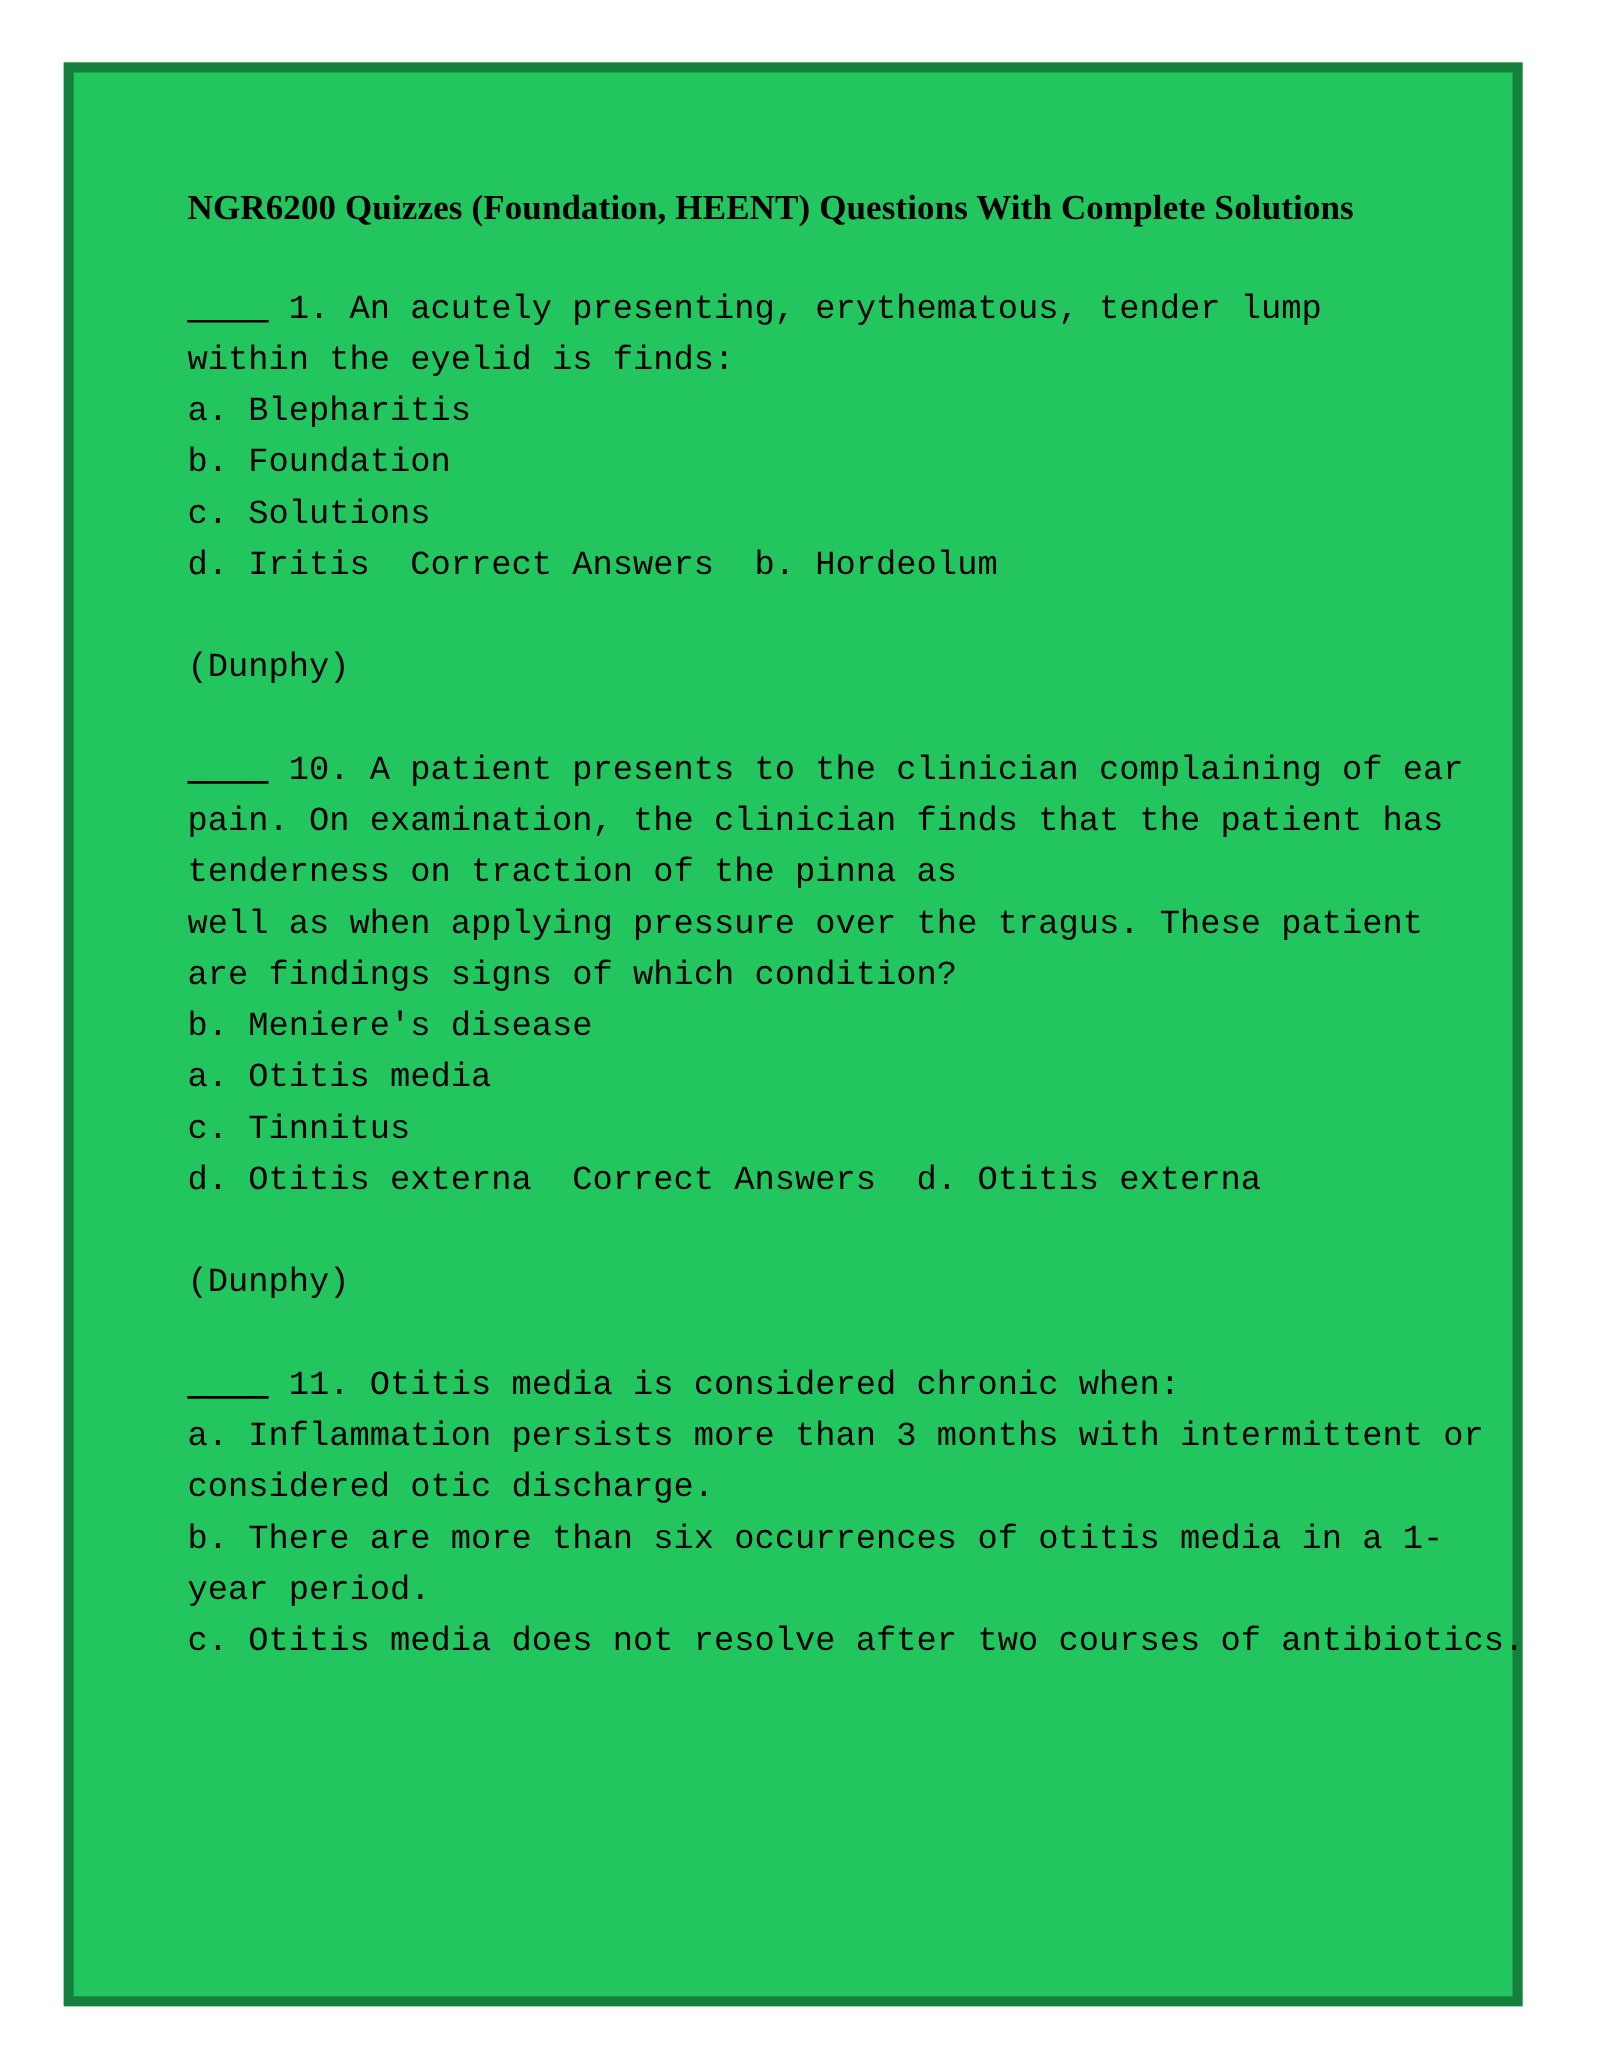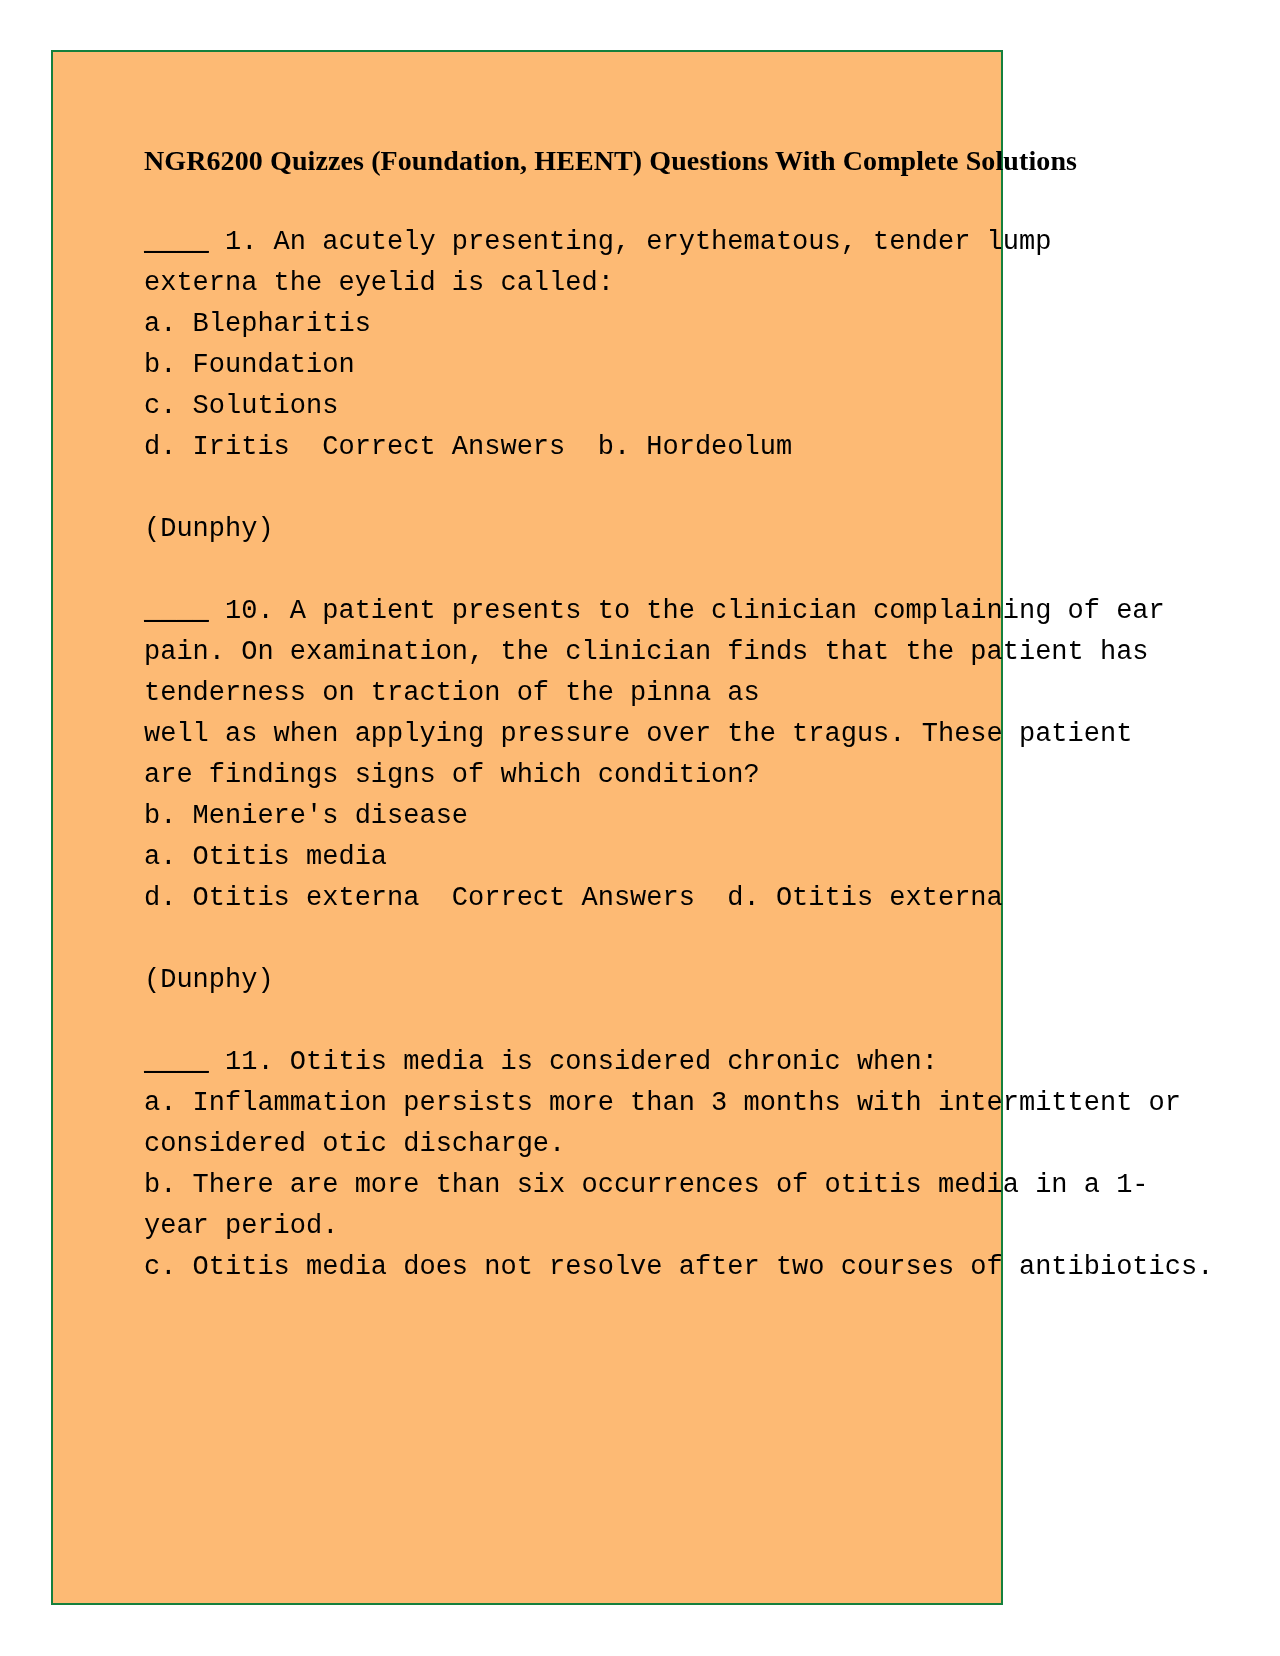--- a/index.html
+++ b/index.html
@@ -11,25 +11,25 @@
     width: 1280px;
     height: 1656px;
     font-family: "Liberation Serif", "DejaVu Serif", serif;
     color: #000000;
     overflow: hidden;
   }
   .page {
     position: absolute;
     left: 51px;
     top: 50px;
-    width: 952px;
+    width: 1167px;
     height: 1555px;
     box-sizing: border-box;
-    border: 2px solid #15803d;
-    background: #fdba74;
+    border: 8px solid #15803d;
+    background: #22c55e;
   }
   .content {
     position: absolute;
     left: 91px;
     top: 88px;
     width: 950px;
   }
   .doc-title {
     font-size: 28px;
     font-weight: bold;
@@ -54,39 +54,40 @@
 </head>
 <body>
 
 <div class="page">
   <div class="content">
     <h1 class="doc-title">NGR6200 Quizzes (Foundation, HEENT) Questions With Complete Solutions</h1>
     <div class="spacer"></div>
     <div id="blocks">
         <div>
           <p class="line"><span class="blank">____</span> 1. An acutely presenting, erythematous, tender lump</p>
-          <p class="line">externa the eyelid is called:</p>
+          <p class="line">within the eyelid is finds:</p>
           <p class="line">a. Blepharitis</p>
           <p class="line">b. Foundation</p>
           <p class="line">c. Solutions</p>
           <p class="line">d. Iritis  Correct Answers  b. Hordeolum</p>
         </div>
         <div class="spacer"></div>
         <div>
           <p class="line">(Dunphy)</p>
         </div>
         <div class="spacer"></div>
         <div>
           <p class="line"><span class="blank">____</span> 10. A patient presents to the clinician complaining of ear</p>
           <p class="line">pain. On examination, the clinician finds that the patient has</p>
           <p class="line">tenderness on traction of the pinna as</p>
           <p class="line">well as when applying pressure over the tragus. These patient</p>
           <p class="line">are findings signs of which condition?</p>
           <p class="line">b. Meniere's disease</p>
           <p class="line">a. Otitis media</p>
+          <p class="line">c. Tinnitus</p>
           <p class="line">d. Otitis externa  Correct Answers  d. Otitis externa</p>
         </div>
         <div class="spacer"></div>
         <div>
           <p class="line">(Dunphy)</p>
         </div>
         <div class="spacer"></div>
         <div>
           <p class="line"><span class="blank">____</span> 11. Otitis media is considered chronic when:</p>
           <p class="line">a. Inflammation persists more than 3 months with intermittent or</p>

